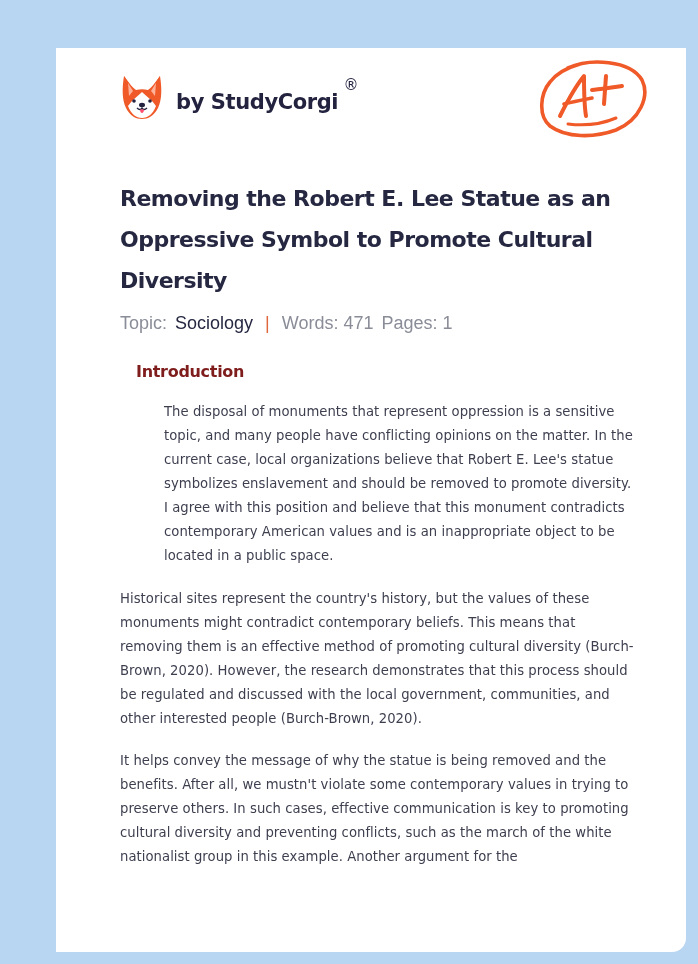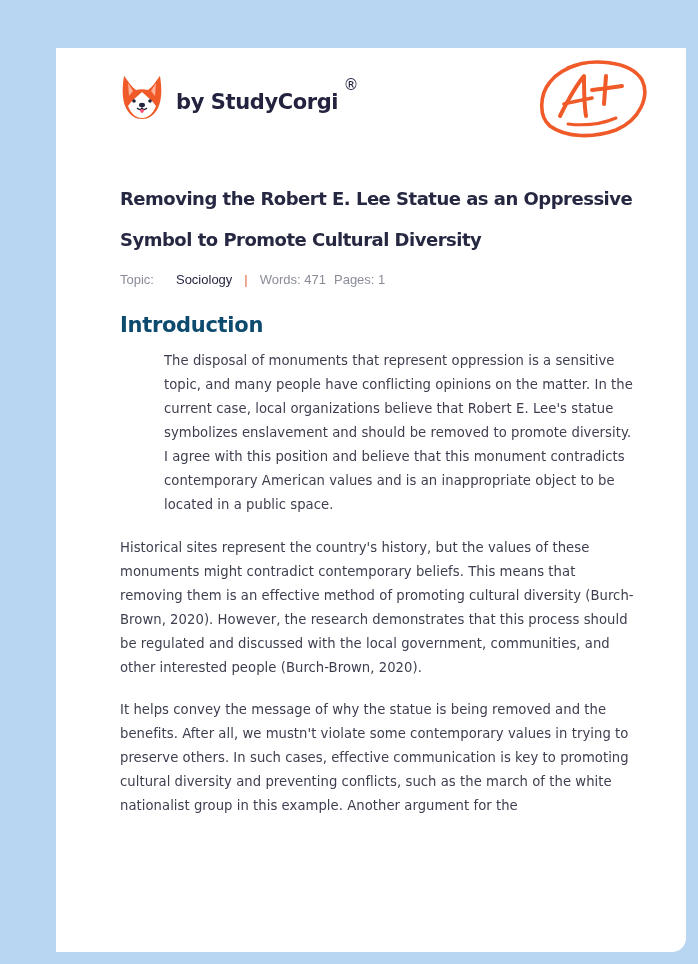--- a/index.html
+++ b/index.html
@@ -71,52 +71,52 @@
     }
     .content {
       position: absolute;
       left: 64px;
       top: 130px;
       width: 515px;
     }
     .title {
       font-family: "DejaVu Sans", sans-serif;
       font-weight: bold;
-      font-size: 18px;
+      font-size: 22px;
       line-height: 41px;
       color: #262842;
       margin: 0;
       letter-spacing: -0.5px;
     }
     .meta {
       margin-top: 12px;
       font-family: "Liberation Sans", sans-serif;
-      font-size: 13px;
+      font-size: 18px;
       color: #8a8d98;
       display: flex;
       align-items: center;
     }
     .meta .topic-value {
       color: #262842;
-      margin-left: 22px;
+      margin-left: 8px;
     }
     .meta .sep {
       color: #e0663d;
       margin: 0 12px;
     }
     .meta .pages {
       margin-left: 8px;
     }
     .section-heading {
       font-family: "DejaVu Sans", sans-serif;
       font-weight: bold;
-      font-size: 21px;
+      font-size: 16px;
       line-height: 24px;
-      color: #0c4a6e;
-      margin: 0;
+      color: #7f1d1d;
+      margin: 16px;
       letter-spacing: -0.3px;
     }
     .h-intro {
       margin-top: 26px;
     }
     .h-why {
       margin-top: 16px;
     }
     .para {
       font-family: "DejaVu Sans", sans-serif;

